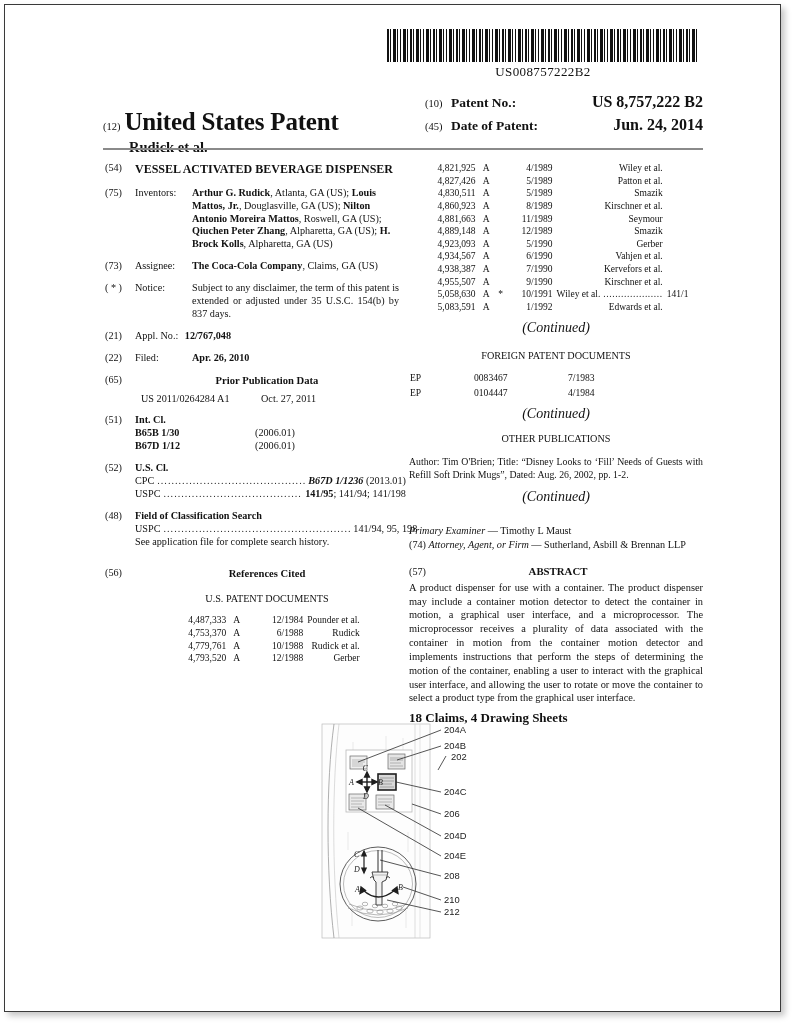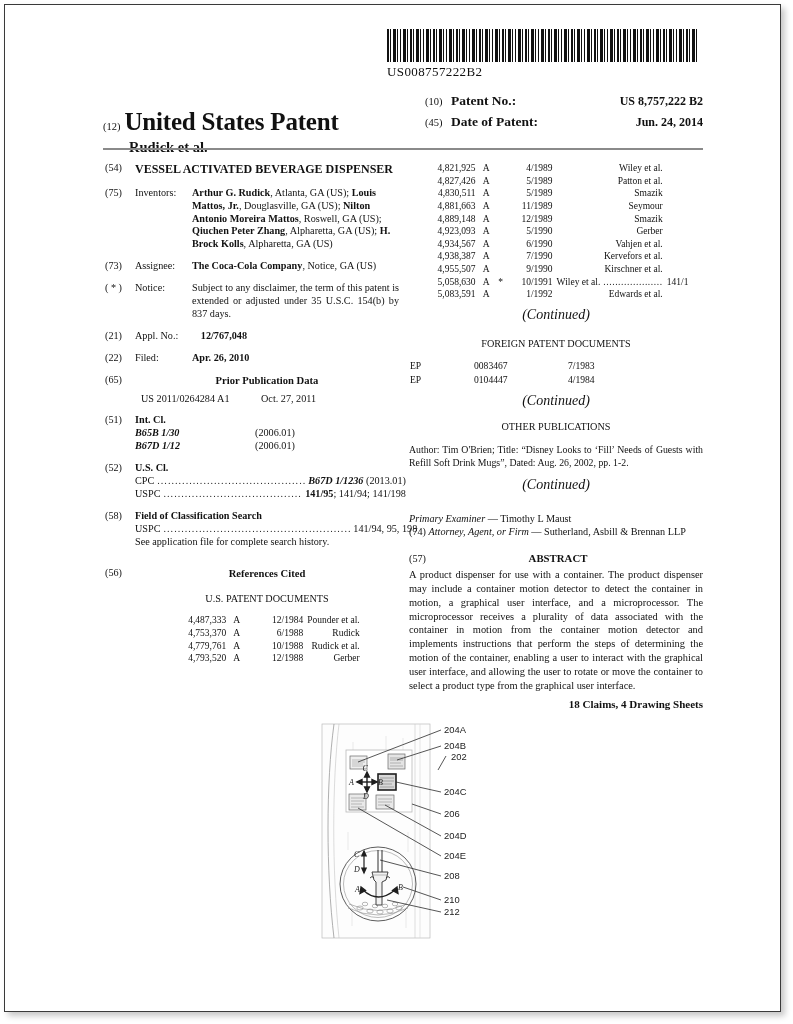--- a/index.html
+++ b/index.html
@@ -33,20 +33,21 @@
     left: 0; top: 0; right: 0; bottom: 0;
     overflow: hidden;
   }
 
   
   .barcode-wrap {
     position: absolute;
     left: 382px;
     top: 24px;
     width: 312px;
+    text-align: center;
   }
   .barcode {
     height: 33px;
     width: 100%;
     background-repeat: repeat-x;
     background-size: 23px 100%;
     background-image:
       linear-gradient(90deg,
         #111 0px,#111 2px, #fff 2px,#fff 3px,
         #111 3px,#111 4px, #fff 4px,#fff 6px,
@@ -90,21 +91,21 @@
   }
   .hdr-row {
     display: flex;
     align-items: baseline;
     font-size: 13.5px;
     font-weight: bold;
     margin-bottom: 5px;
   }
   .hdr-row .lbl { width: 26px; font-size: 10.5px; font-weight: normal; }
   .hdr-row .key { width: 118px; }
-  .hdr-row .val { font-size: 12px; font-weight: bold; text-align: right; flex: 1; }
+  .hdr-row .val { font-size: 16px; font-weight: bold; text-align: right; flex: 1; }
 
   .rule {
     position: absolute;
     left: 98px;
     top: 143px;
     width: 600px;
     height: 2px;
     background: #8a8a8a;
   }
 
@@ -117,21 +118,21 @@
     line-height: 1.27;
   }
   .col-left  { left: 100px; }
   .col-right { left: 404px; }
 
   .sec { display: flex; margin-bottom: 9px; }
   .sec .num { width: 30px; flex: none; font-size: 10.2px; }
   .sec .body { flex: 1; }
   .bold { font-weight: bold; }
   .ital { font-style: italic; }
-  .bi { font-weight: bold; font-style: italic; }
+  .bi { font-weight: bold; }
   .title54 { font-weight: bold; font-size: 12px; line-height: 1.3; }
   .just { text-align: justify; }
   .kv { display: flex; }
   .kv .k { width: 57px; flex: none; }
   .kv .v { flex: 1; }
 
   .centered { text-align: center; font-weight: bold; }
   .centered-plain { text-align: center; }
 
   
@@ -170,23 +171,23 @@
   .lead .lv { flex: none; }
 
   .abstract-body {
     text-align: justify;
     font-size: 10.4px;
     line-height: 1.33;
     margin-top: 2px;
     hyphens: auto;
   }
   .claims-line {
-    text-align: right;
+    text-align: left;
     font-weight: bold;
-    font-size: 11px;
+    font-size: 13px;
     margin-top: 5px;
   }
 
   
   .figure {
     position: absolute;
     left: 303px;
     top: 707px;
     width: 190px;
     height: 233px;
@@ -254,40 +255,40 @@
               <span class="v"><b>Arthur G. Rudick</b>, Atlanta, GA (US); <b>Louis Mattos, Jr.</b>, Douglasville, GA (US); <b>Nilton Antonio Moreira Mattos</b>, Roswell, GA (US); <b>Qiuchen Peter Zhang</b>, Alpharetta, GA (US); <b>H. Brock Kolls</b>, Alpharetta, GA (US)</span>
             </div>
           </div>
         </div>
 
         <div class="sec">
           <div class="num">(73)</div>
           <div class="body">
             <div class="kv">
               <span class="k">Assignee:</span>
-              <span class="v"><b>The Coca-Cola Company</b><span>, Notice, GA (US)</span></span>
+              <span class="v"><b>The Coca-Cola Company</b><span>, Claims, GA (US)</span></span>
             </div>
           </div>
         </div>
 
         <div class="sec">
           <div class="num">( * )</div>
           <div class="body">
             <div class="kv">
               <span class="k">Notice:</span>
               <span class="v just">Subject to any disclaimer, the term of this patent is extended or adjusted under 35 U.S.C. 154(b) by 837 days.</span>
             </div>
           </div>
         </div>
 
         <div class="sec">
           <div class="num">(21)</div>
           <div class="body">
             <span>Appl. No.:</span>
-            <b style="margin-left:20px">12/767,048</b>
+            <b style="margin-left:4px">12/767,048</b>
           </div>
         </div>
 
         <div class="sec">
           <div class="num">(22)</div>
           <div class="body">
             <div class="kv">
               <span class="k">Filed:</span>
               <b class="v">Apr. 26, 2010</b>
             </div>
@@ -331,21 +332,21 @@
             </div>
             <div class="lead">
               <span class="lk">USPC</span>
               <span class="ld">..........................................................</span>
               <span class="lv"><b>141/95</b><span>; 141/94; 141/198</span></span>
             </div>
           </div>
         </div>
 
         <div class="sec">
-          <div class="num">(58)</div>
+          <div class="num">(48)</div>
           <div class="body">
             <div class="bold">Field of Classification Search</div>
             <div class="lead">
               <span class="lk">USPC</span>
               <span class="ld">..............................................................</span>
               <span class="lv">141/94, 95, 198</span>
             </div>
             <div>See application file for complete search history.</div>
           </div>
         </div>
@@ -413,20 +414,28 @@
             </tr>
             <tr>
               <td class="pn">4,830,511</td>
               <td class="kind">A</td>
               <td class="star"></td>
               <td class="dt">5/1989</td>
               <td class="nm">Smazik</td>
               <td class="cls"></td>
             </tr>
             <tr>
+              <td class="pn">4,860,923</td>
+              <td class="kind">A</td>
+              <td class="star"></td>
+              <td class="dt">8/1989</td>
+              <td class="nm">Kirschner et al.</td>
+              <td class="cls"></td>
+            </tr>
+            <tr>
               <td class="pn">4,881,663</td>
               <td class="kind">A</td>
               <td class="star"></td>
               <td class="dt">11/1989</td>
               <td class="nm">Seymour</td>
               <td class="cls"></td>
             </tr>
             <tr>
               <td class="pn">4,889,148</td>
               <td class="kind">A</td>

